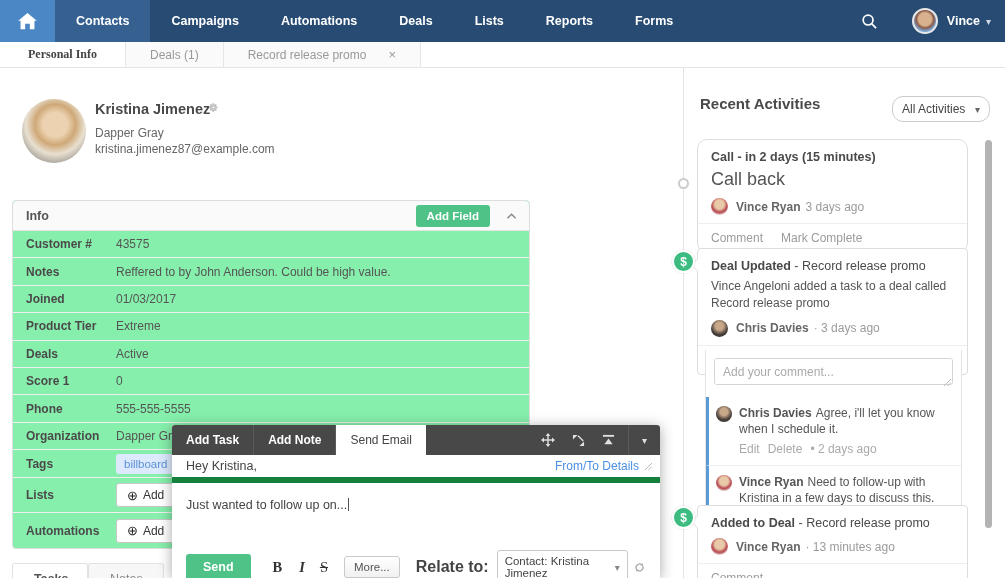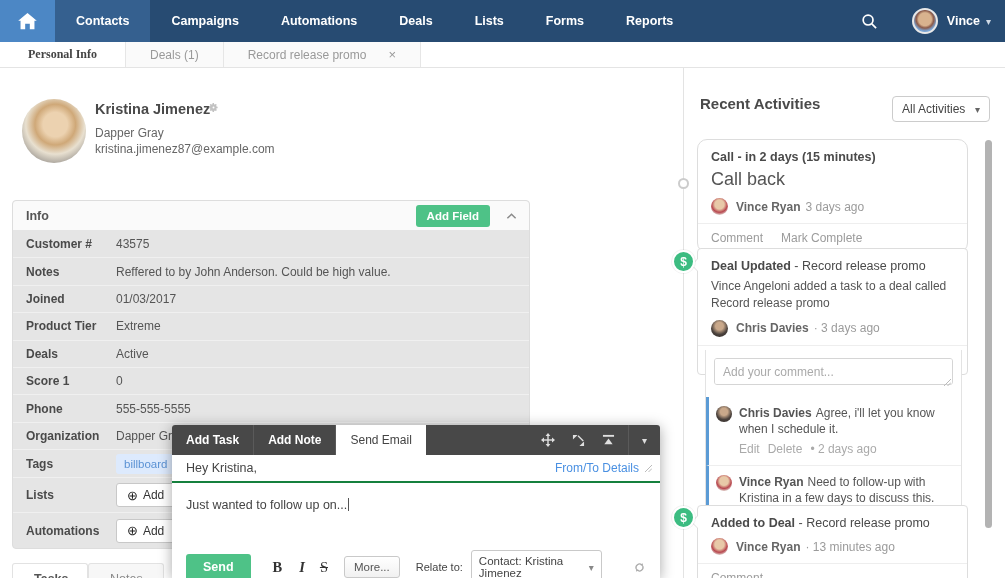--- a/index.html
+++ b/index.html
@@ -26,21 +26,21 @@
 
   
   .contact-avatar { position:absolute; left:22px; top:99px; width:64px; height:64px; border-radius:50%;
     background:radial-gradient(circle at 52% 40%, #ecd2b0 24%, #cfa878 40%, #e8e0d0 58%, #9a958f 82%, #7c7a76 100%); }
   .contact-name { position:absolute; left:95px; top:101px; font-size:14.5px; font-weight:bold; color:#4a4a4a; }
   .contact-gear { position:absolute; left:208px; top:102px; }
   .contact-org { position:absolute; left:95px; top:126px; font-size:12px; color:#666; }
   .contact-email { position:absolute; left:95px; top:142px; font-size:12px; color:#666; }
 
   
-  .info-panel { position:absolute; left:12px; top:200px; width:518px; background:#e5e5e5; border:1px solid #ddd; border-radius:4px; z-index:1; }
+  .info-panel { position:absolute; left:12px; top:200px; width:518px; background:#86efac; border:1px solid #ddd; border-radius:4px; z-index:1; }
   .info-head { height:30px; background:#fafafa; border-bottom:1px solid #e5e5e5; border-radius:4px 4px 0 0; display:flex; align-items:center; padding:0 12px 0 13px; }
   .info-title { font-size:12.5px; font-weight:bold; color:#555; }
   .add-field-btn { margin-left:auto; background:#4ec287; color:#fff; font-size:11.5px; font-weight:bold; border:none; border-radius:3px; padding:5px 11px; cursor:pointer; }
   .collapse-btn { margin-left:16px; cursor:pointer; display:flex; align-items:center; }
   .info-row { display:flex; align-items:center; height:27.4px; border-bottom:1px solid #f0f0f0; padding-left:13px; font-size:12px; }
   .info-label { width:90px; color:#4a4a4a; font-weight:bold; flex:none; }
   .info-value { color:#555; }
   .row-tags { height:28px; }
   .row-btn { height:35px; }
   .tag-pill { background:#ddeafd; color:#5b92d4; font-size:11.5px; border-radius:3px; padding:3px 8px; display:inline-flex; align-items:center; gap:14px; cursor:pointer; }
@@ -53,42 +53,42 @@
   .btab { width:76px; height:22px; background:#f7f7f7; border:1px solid #e2e2e2; border-bottom:none; border-radius:3px 3px 0 0; font-size:12.5px; color:#8a8a8a; padding:8px 0 0 21px; cursor:pointer; }
   .btab.active { background:#fff; color:#555; font-weight:bold; }
 
   
   .compose { position:absolute; left:172px; top:425px; width:488px; height:153px; background:#fff; border-radius:3px 3px 0 0; box-shadow:0 2px 14px rgba(0,0,0,.35); z-index:20; display:flex; flex-direction:column; }
   .compose-head { height:30px; background:#484848; border-radius:3px 3px 0 0; display:flex; align-items:stretch; flex:none; }
   .ctab { padding:0 14px; display:flex; align-items:center; color:#fff; font-size:12px; font-weight:bold; border-right:1px solid #5a5a5a; cursor:pointer; }
   .ctab.active { background:#fff; color:#444; font-weight:normal; border-right:none; }
   .chead-icons { margin-left:auto; display:flex; align-items:center; gap:17px; padding-right:13px; }
   .chead-caret { border-left:1px solid #5a5a5a; display:flex; align-items:center; padding:0 13px; color:#ddd; font-size:10px; cursor:pointer; }
-  .compose-greet { height:28px; border-bottom:2px solid #15803d; display:flex; align-items:center; padding:0 8px 0 14px; font-size:12.5px; color:#444; flex:none; }
+  .compose-greet { height:28px; border-bottom:6px solid #15803d; display:flex; align-items:center; padding:0 8px 0 14px; font-size:12.5px; color:#444; flex:none; }
   .fromto { margin-left:auto; color:#4a90e2; font-size:12px; cursor:pointer; }
   .compose-body { height:62px; padding:15px 14px; font-size:12.5px; color:#444; flex:none; }
   .cursor { display:inline-block; width:1px; height:13px; background:#555; vertical-align:-2px; margin-left:1px; }
   .compose-foot { display:flex; align-items:center; padding:5px 14px 0; flex:1; }
   .send-btn { background:#4ec287; color:#fff; font-weight:bold; font-size:12.5px; border:none; border-radius:3px; padding:6px 17px; cursor:pointer; }
   .fmt { font-family:"Liberation Serif", serif; font-size:14.5px; color:#333; cursor:pointer; }
   .fmt-b { font-weight:bold; margin-left:22px; }
   .fmt-i { font-style:italic; font-weight:bold; margin-left:17px; }
   .fmt-s { text-decoration:line-through; margin-left:15px; }
   .more-btn { margin-left:16px; background:linear-gradient(#fff,#f1f1f1); border:1px solid #c9c9c9; border-radius:3px; padding:4px 9px; font-size:11.5px; color:#555; cursor:pointer; }
-  .relate-label { margin-left:16px; font-size:11px; font-weight:normal; color:#444; }
+  .relate-label { margin-left:16px; font-size:16px; font-weight:bold; color:#444; }
   .relate-select { margin-left:8px; width:131px; border:1px solid #c9c9c9; border-radius:3px; padding:4px 7px; font-size:11.5px; color:#444; display:flex; align-items:center; justify-content:space-between; background:#fff; cursor:pointer; }
   .relate-select .sel-caret { color:#888; font-size:10px; }
   .refresh-wrap { margin-left:auto; display:flex; align-items:center; cursor:pointer; }
 
   
   .timeline { position:absolute; left:683px; top:68px; bottom:0; width:1px; background:#e3e3e3; }
   .tl-node { position:absolute; left:678px; top:178px; width:11px; height:11px; border:2px solid #ccc; border-radius:50%; background:#fff; z-index:3; }
   .tl-dollar { position:absolute; left:672px; width:23px; height:23px; border-radius:50%; background:#3cbc81; border:2px solid #fff; color:#fff; font-size:12px; font-weight:bold; display:flex; align-items:center; justify-content:center; z-index:3; box-shadow:0 0 0 1px rgba(0,0,0,.05); }
   .ra-title { position:absolute; left:700px; top:95px; font-size:15px; font-weight:bold; color:#4a4a4a; }
-  .ra-filter { position:absolute; left:892px; top:96px; width:98px; height:26px; background:#fff; border:1px solid #ccc; border-radius:4px; display:flex; align-items:center; justify-content:space-between; padding:0 9px; font-size:12px; color:#444; cursor:pointer; }
+  .ra-filter { position:absolute; left:892px; top:96px; width:98px; height:26px; background:#fff; border:1px solid #ccc; border-radius:11px; display:flex; align-items:center; justify-content:space-between; padding:0 9px; font-size:12px; color:#444; cursor:pointer; }
   .ra-filter .sel-caret { color:#666; font-size:10px; }
 
   .card { position:absolute; left:697px; width:271px; background:#fff; border:1px solid #ddd; border-radius:4px; z-index:2; }
   .notch:before { content:""; position:absolute; left:-7px; top:9px; border:7px solid transparent; border-left:none; border-right:7px solid #ddd; }
   .notch:after  { content:""; position:absolute; left:-6px; top:10px; border:6px solid transparent; border-left:none; border-right:6px solid #fff; }
   .card-pad { padding:10px 13px 8px; }
   .card-title { font-size:12.5px; color:#4a4a4a; }
   .card-title b { font-weight:bold; }
   .card-sub { font-size:18px; color:#555; margin-top:5px; }
   .card-desc { font-size:12px; color:#555; margin-top:5px; line-height:1.4; }
@@ -129,22 +129,22 @@
         <svg width="19" height="17" viewBox="0 0 24 22">
             <path fill="#fff" d="M12 0 L24 10 h-3 v11 h-6 v-7 h-6 v7 H3 V10 H0 Z"></path>
           </svg>
       </span>
     </div>
     <div class="nav-item active">Contacts</div>
     <div class="nav-item">Campaigns</div>
     <div class="nav-item">Automations</div>
     <div class="nav-item">Deals</div>
     <div class="nav-item">Lists</div>
+    <div class="nav-item">Reports</div>
     <div class="nav-item">Forms</div>
-    <div class="nav-item">Reports</div>
     <div class="nav-right">
       <div class="search-btn">
         <span>
           <svg width="17" height="17" viewBox="0 0 18 18" fill="none" stroke="#fff" stroke-width="1.8">
               <circle cx="7.5" cy="7.5" r="5.2"></circle>
               <line x1="11.5" y1="11.5" x2="16" y2="16"></line>
             </svg>
         </span>
       </div>
       <div class="nav-avatar"></div>

